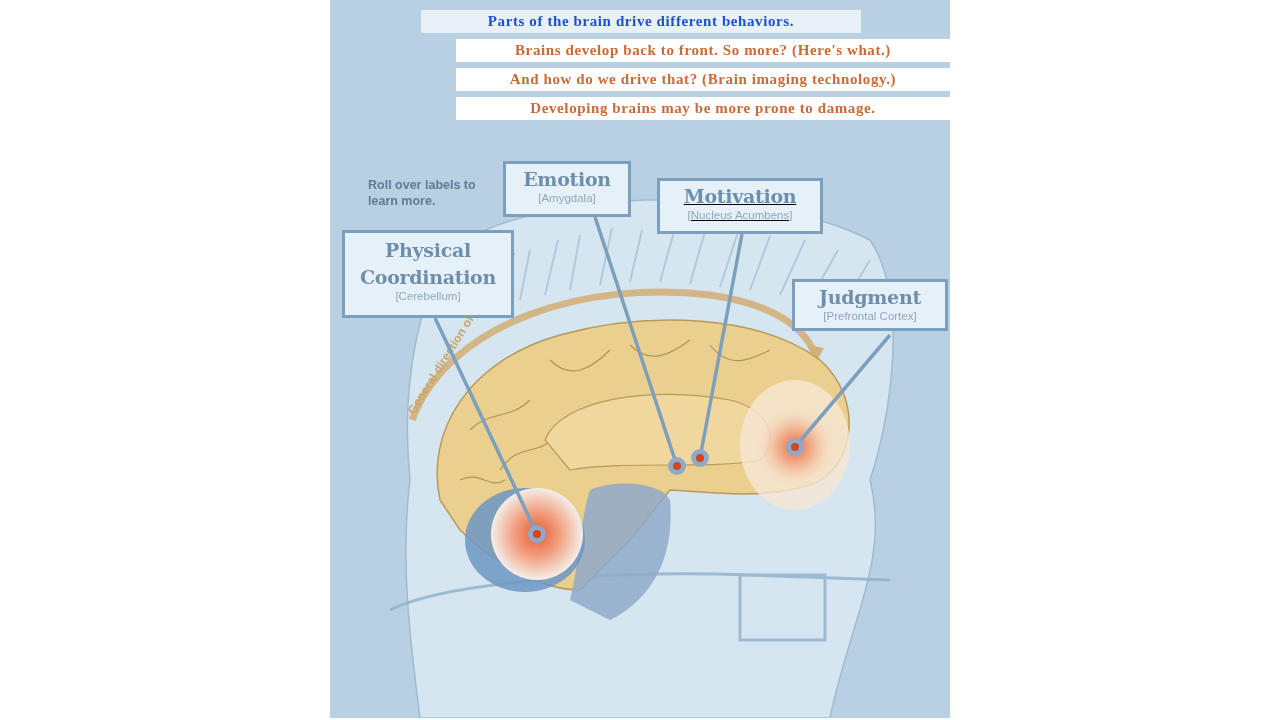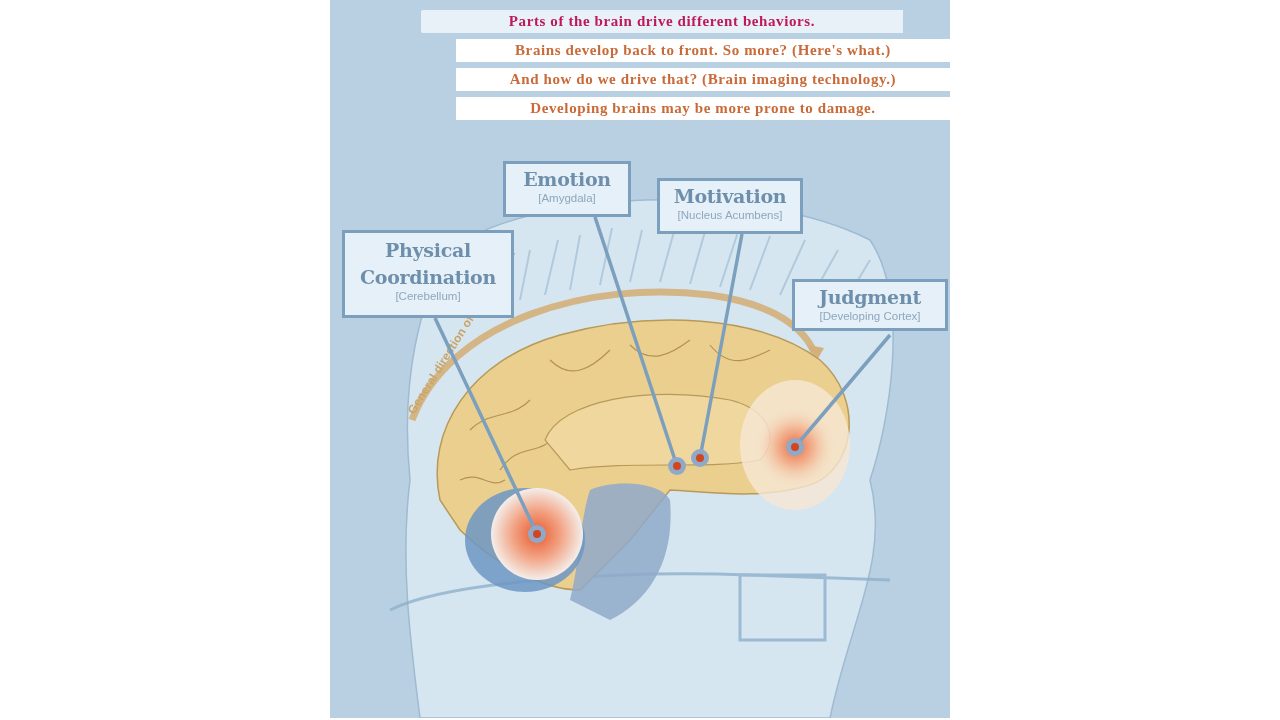--- a/index.html
+++ b/index.html
@@ -1,33 +1,33 @@
 <!DOCTYPE html>
 <html><head>
 <meta charset="utf-8">
 <style>
   html, body { margin:0; padding:0; background:#ffffff; }
   body { width:1280px; height:720px; position:relative; overflow:hidden; font-family:"Liberation Sans", sans-serif; }
   .panel { position:absolute; left:330px; top:0; width:620px; height:718px; background:#b8d0e2; overflow:hidden; }
   .panel svg.art { position:absolute; left:0; top:0; }
   .topnav { position:absolute; left:0; top:0; width:620px; }
   .navbtn { position:absolute; height:23px; line-height:23px; text-align:center; font-family:"Liberation Serif", serif; font-weight:bold; font-size:15px; letter-spacing:0.6px; white-space:nowrap; cursor:pointer; }
-  .nav0 { left:91px; top:10px; width:482px; background:#e9f1f8; color:#be185d; border-radius:2px 0 0 2px; }
+  .nav0 { left:91px; top:10px; width:440px; background:#e9f1f8; color:#1d4ed8; border-radius:2px 0 0 2px; }
   .nav1 { left:126px; top:39px; width:494px; background:#ffffff; color:#c96a38; }
   .nav2 { left:126px; top:68px; width:494px; background:#ffffff; color:#c96a38; }
   .nav3 { left:126px; top:97px; width:494px; background:#ffffff; color:#c96a38; }
   .hint { position:absolute; left:38px; top:177px; width:120px; font-size:12.5px; font-weight:bold; color:#5d7c98; line-height:16px; }
   .label-box { position:absolute; background:#e6f0f8; border:3px solid #7b9fbd; box-sizing:border-box; text-align:center; cursor:pointer; }
   .label-box .t { font-family:"DejaVu Serif", serif; font-weight:bold; color:#6e8fab; letter-spacing:-0.3px; }
   .label-box .s { font-size:11.5px; color:#8ea7bd; margin-top:1px; }
   .lb-phys { left:12px; top:230px; width:172px; height:88px; }
   .lb-phys .t { font-size:19px; line-height:23px; margin-top:6px; }
   .lb-emo { left:173px; top:161px; width:128px; height:56px; }
   .lb-emo .t { font-size:19px; line-height:23px; margin-top:4px; }
-  .lb-mot { left:327px; top:178px; width:146px; height:56px; }
+  .lb-mot { left:327px; top:178px; width:166px; height:56px;text-decoration:underline; }
   .lb-mot .t { font-size:19px; line-height:23px; margin-top:4px; }
   .lb-jud { left:462px; top:279px; width:156px; height:52px; }
   .lb-jud .t { font-size:19px; line-height:23px; margin-top:4px; }
 </style>
 </head>
 <body>
 
 <div class="panel">
 
   <svg class="art" width="620" height="718" viewBox="0 0 620 718">
@@ -111,35 +111,36 @@
     </g>
   </svg>
 
   <div class="topnav">
     <div class="navbtn nav0">Parts of the brain drive different behaviors.</div>
     <div class="navbtn nav1">Brains develop back to front. So more? (Here's what.)</div>
     <div class="navbtn nav2">And how do we drive that? (Brain imaging technology.)</div>
     <div class="navbtn nav3">Developing brains may be more prone to damage.</div>
   </div>
 
+  <div class="hint">Roll over labels to learn more.</div>
 
   <div class="label-box lb-phys">
     <div class="t">Physical</div>
     <div class="t" style="margin-top:4px">Coordination</div>
     <div class="s">[Cerebellum]</div>
   </div>
 
   <div class="label-box lb-emo">
     <div class="t">Emotion</div>
     <div class="s">[Amygdala]</div>
   </div>
 
   <div class="label-box lb-mot">
     <div class="t">Motivation</div>
     <div class="s">[Nucleus Acumbens]</div>
   </div>
 
   <div class="label-box lb-jud">
     <div class="t">Judgment</div>
-    <div class="s">[Developing Cortex]</div>
+    <div class="s">[Prefrontal Cortex]</div>
   </div>
 
 </div>
 
 </body></html>

